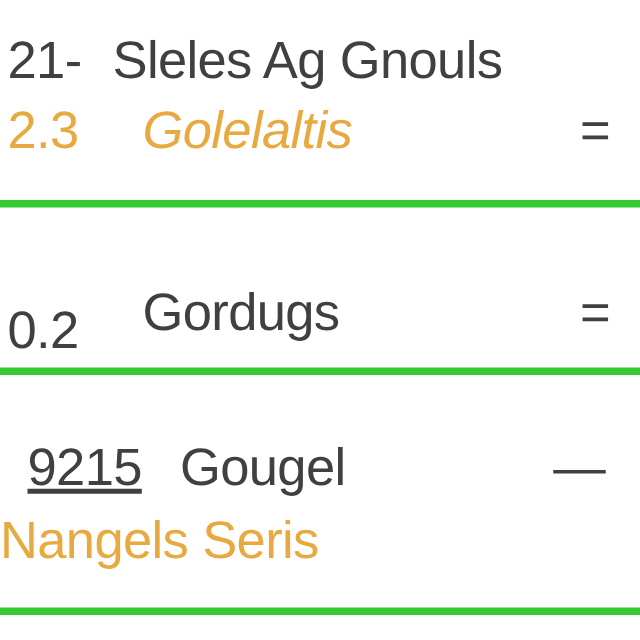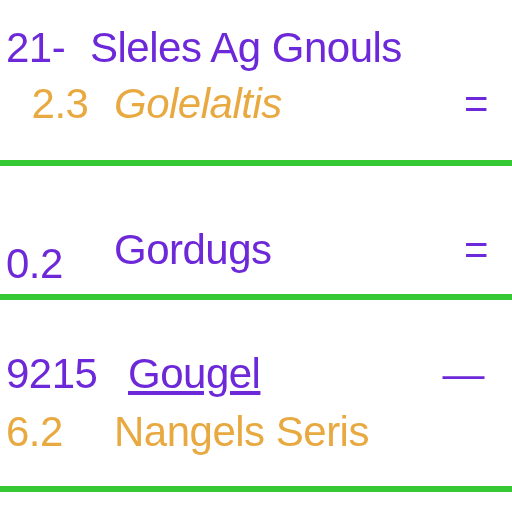--- a/index.html
+++ b/index.html
@@ -17,44 +17,44 @@
       position: absolute;
       left: 0;
       right: 0;
       display: flex;
       align-items: center;
       white-space: nowrap;
     }
     .num { display: inline-block; }
     .label { display: inline-block; }
     .sym { position: absolute; right: 22px; }
-    .black { color: #6d28d9; }
+    .black { color: #404040; }
     .orange { color: #e8a941; }
     .green-line {
       position: absolute;
       left: 0;
       right: 0;
       height: 6px;
       background: #35c933;
     }
     
     .r1 { top: 24px; }
     .r1 .num { margin-left: 6px; width: 84px; }
     .r1 .label { margin-left: 0; }
-    .r2 { top: 80px; text-align: center; }
+    .r2 { top: 80px; }
     .r2 .num { margin-left: 6px; width: 108px; }
     .r2 .label { margin-left: 0; font-style: italic; }
     .r2 .sym { right: 24px; }
     .r3 { top: 212px; }
     .r3 .num { margin-left: 6px; width: 108px; margin-top: 28px; }
     .r3 .label { margin-left: 0; }
     .r3 .sym { right: 24px; }
     .r4 { top: 350px; }
-    .r4 .num { margin-left: 6px; width: 108px; }
-    .r4 .label { margin-left: 14px; text-decoration: underline; }
+    .r4 .num { margin-left: 22px; width: 108px; text-decoration: underline; }
+    .r4 .label { margin-left: 14px; }
     .r4 .sym { right: 28px; }
     .r5 { top: 408px; }
     .r5 .num { margin-left: 6px; width: 108px; }
     .r5 .label { margin-left: 0; }
     .hr1 { top: 160px; }
     .hr2 { top: 294px; }
     .hr3 { top: 486px; }
   </style>
 </head>
 <body>
@@ -80,17 +80,16 @@
 
 <div class="green-line hr2"></div>
 
 <div class="row r4">
   <span class="num black">9215</span>
   <span class="label black">Gougel</span>
   <span class="sym black">—</span>
 </div>
 
 <div class="row r5">
-  <span class="num orange">6.2</span>
   <span class="label orange">Nangels Seris</span>
 </div>
 
 <div class="green-line hr3"></div>
 
 </body></html>

